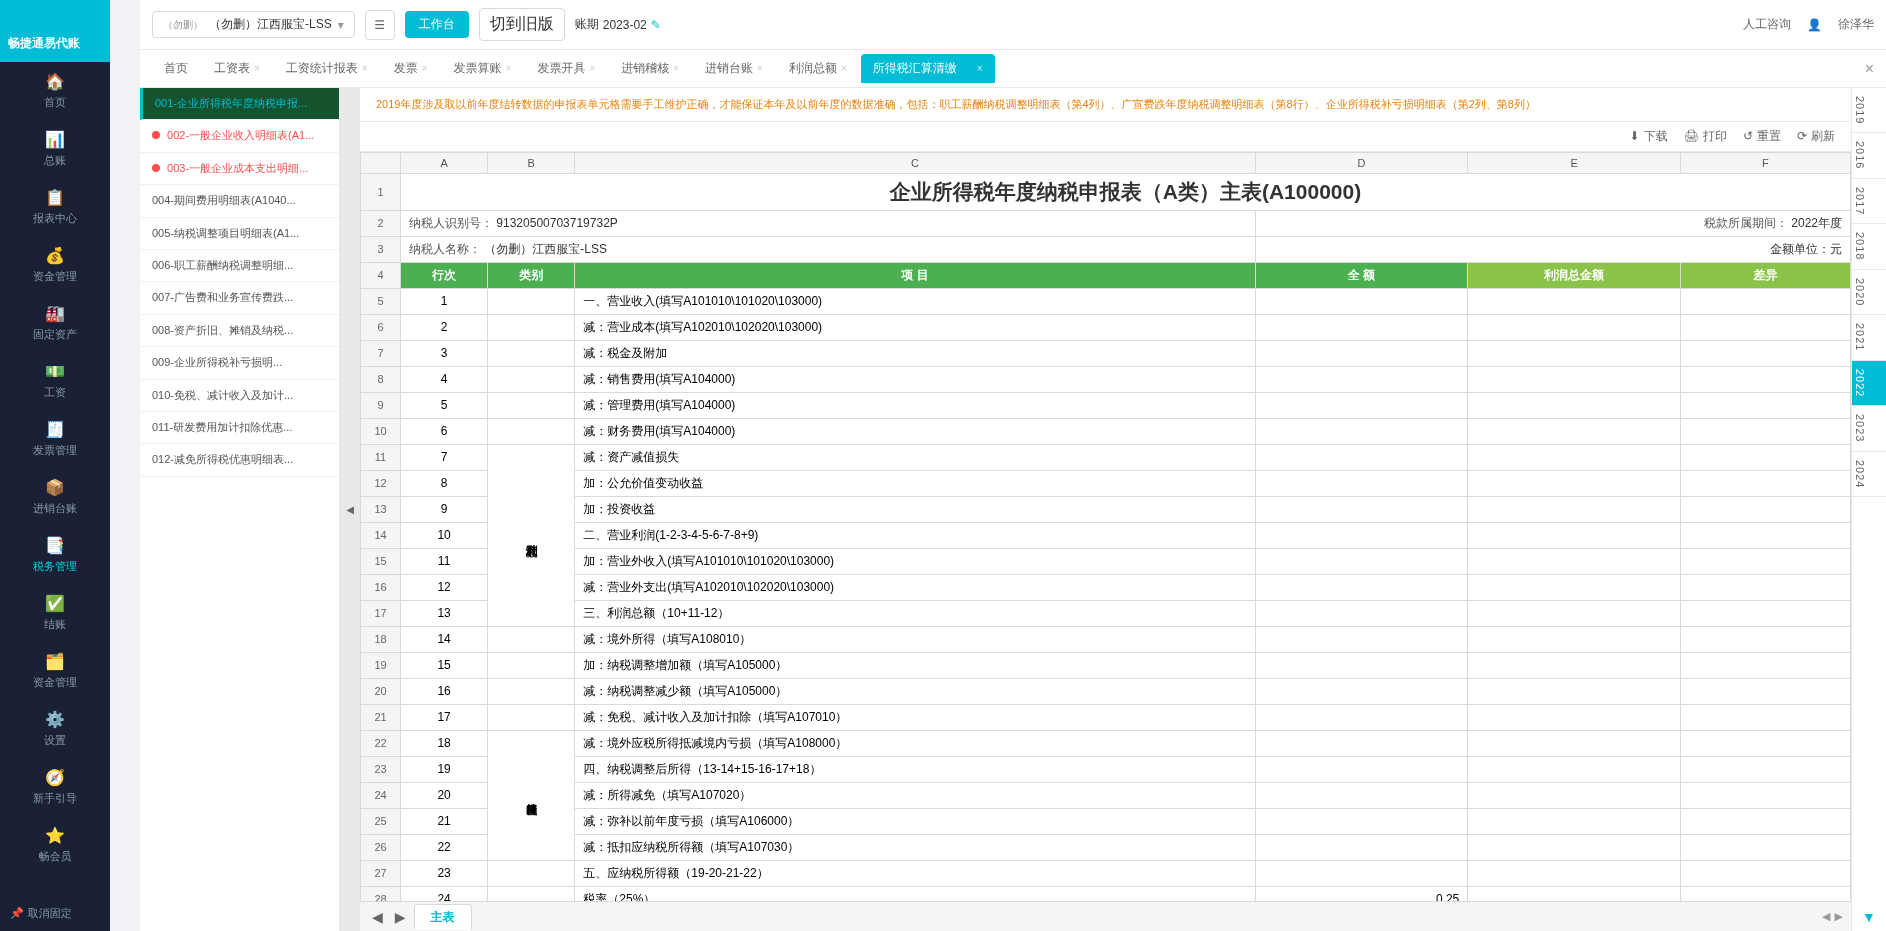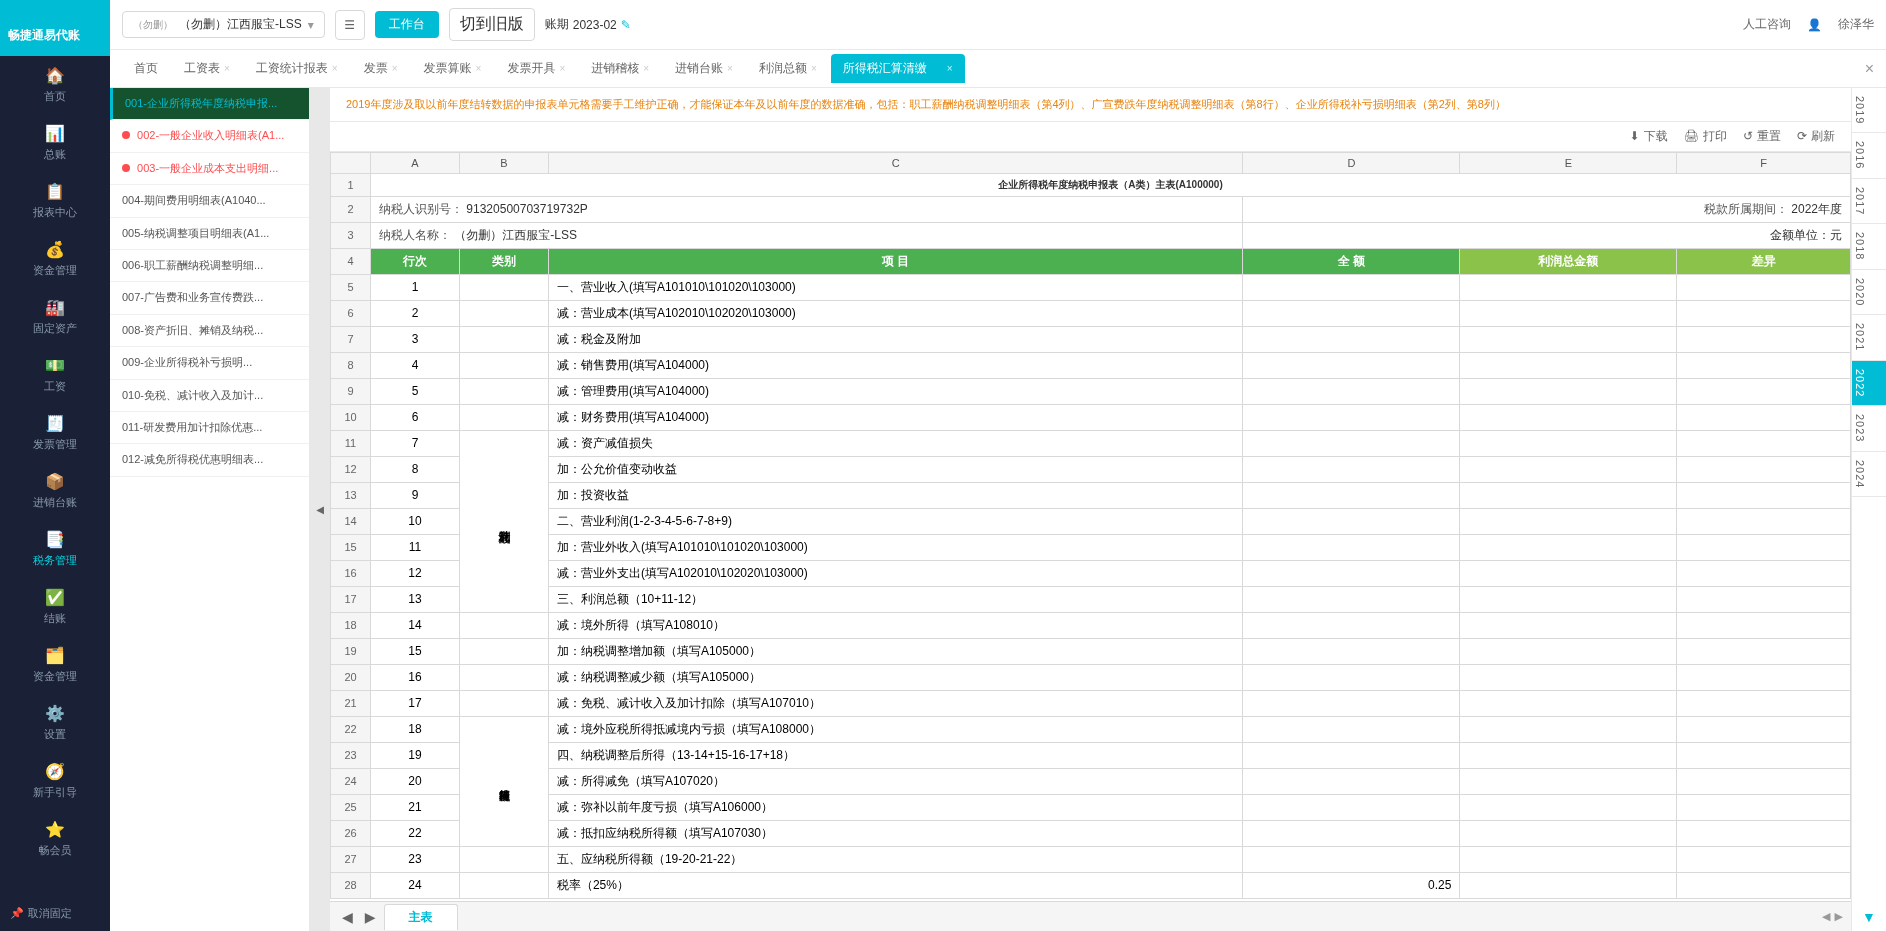--- a/index.html
+++ b/index.html
@@ -1,27 +1,27 @@
 <!DOCTYPE html>
 <html><head>
   <meta charset="utf-8">
   <style>
     * { box-sizing: border-box; margin: 0; padding: 0; }
     body { font-family: 'Microsoft YaHei', Arial, sans-serif; font-size: 12px; background: #f0f2f5; display: flex; height: 931px; overflow: hidden; }
 
     
     .sidebar { width: 110px; background: #1a2035; display: flex; flex-direction: column; height: 100%; flex-shrink: 0; }
-    .sidebar-logo { background: #00bcd4; padding: 28px 8px; display: flex; align-items: flex-start; gap: 6px; height: 34px; }
+    .sidebar-logo { background: #00bcd4; padding: 10px 8px; display: flex; align-items: flex-end; gap: 6px; height: 62px; }
     .sidebar-item { display: flex; flex-direction: column; align-items: center; padding: 10px 4px; color: #8899aa; cursor: pointer; font-size: 11px; gap: 4px; }
     .sidebar-item.active { color: #00d4e0; }
     .sidebar-icon { font-size: 16px; }
     .sidebar-bottom { margin-top: auto; padding: 10px; color: #8899aa; font-size: 11px; display: flex; align-items: center; gap: 4px; cursor: pointer; }
 
     
-    .main { flex: 1; display: flex; flex-direction: column; height: 100%; overflow: hidden; }
+    .main { flex: 1; display: flex; flex-direction: column; height: 100%; overflow: hidden; margin-left: 30px; }
 
     
     .topbar { background: white; height: 50px; display: flex; align-items: center; padding: 0 12px; gap: 10px; border-bottom: 1px solid #e8e8e8; flex-shrink: 0; }
     .company-selector { display: flex; align-items: center; gap: 6px; border: 1px solid #d9d9d9; border-radius: 4px; padding: 4px 10px; cursor: pointer; font-size: 12px; color: #333; }
     .company-selector .arrow { color: #999; }
     .topbar-icon-btn { width: 30px; height: 30px; display: flex; align-items: center; justify-content: center; border: 1px solid #d9d9d9; border-radius: 4px; cursor: pointer; color: #666; }
     .btn-workbench { background: #00bcd4; color: white; border: none; border-radius: 4px; padding: 5px 14px; cursor: pointer; font-size: 12px; }
     .btn-switch { background: white; color: #333; border: 1px solid #d9d9d9; border-radius: 4px; padding: 5px 10px; cursor: pointer; font-size: 16px; }
     .period-label { color: #333; font-size: 12px; display: flex; align-items: center; gap: 4px; }
     .topbar-right { margin-left: auto; display: flex; align-items: center; gap: 16px; color: #666; font-size: 12px; }
@@ -54,32 +54,32 @@
     
     .table-toolbar { background: white; padding: 6px 16px; display: flex; align-items: center; gap: 16px; border-bottom: 1px solid #e8e8e8; flex-shrink: 0; justify-content: flex-end; }
     .toolbar-btn { display: flex; align-items: center; gap: 4px; color: #666; cursor: pointer; font-size: 12px; }
 
     
     .spreadsheet-area { flex: 1; overflow: auto; background: white; margin: 0; }
     .spreadsheet-area table { border-collapse: collapse; font-size: 12px; width: 100%; }
     .spreadsheet-area th, .spreadsheet-area td { border: 1px solid #d9d9d9; padding: 4px 8px; white-space: nowrap; }
     .col-header { background: #f5f5f5; color: #555; text-align: center; font-weight: normal; font-size: 11px; min-width: 40px; }
     .row-num { background: #f5f5f5; text-align: center; color: #666; font-size: 11px; min-width: 30px; }
-    .title-cell { text-align: center; font-size: 10px; font-weight: bold; color: #333; padding: 12px; }
+    .title-cell { text-align: center; font-size: 21px; font-weight: bold; color: #333; padding: 12px; }
     .info-label { color: #555; }
     .info-value { color: #333; }
     .green-header { background: #4caf50; color: white; text-align: center; font-weight: bold; }
     .yellow-header { background: #8bc34a; color: white; text-align: center; font-weight: bold; }
     .content-cell { text-align: left; }
     .center-cell { text-align: center; }
     .num-cell { text-align: right; }
 
     
     .sheet-tabs { height: 30px; background: #f5f5f5; border-top: 1px solid #d9d9d9; display: flex; align-items: center; padding: 0 8px; gap: 4px; flex-shrink: 0; }
-    .sheet-tab { padding: 4px 24px; background: white; border: 1px solid #d9d9d9; border-bottom: none; border-radius: 3px 3px 0 0; font-size: 12px; cursor: pointer; color: #333; text-align: right; }
+    .sheet-tab { padding: 4px 16px; background: white; border: 1px solid #d9d9d9; border-bottom: none; border-radius: 3px 3px 0 0; font-size: 12px; cursor: pointer; color: #333; text-align: right; }
     .sheet-tab.active { background: white; border-bottom-color: white; color: #00bcd4; font-weight: bold; }
     .sheet-nav { color: #666; cursor: pointer; font-size: 14px; padding: 2px 4px; }
 
     
     .right-year-panel { width: 35px; background: white; border-left: 1px solid #e8e8e8; display: flex; flex-direction: column; align-items: center; font-size: 11px; gap: 0; flex-shrink: 0; overflow: hidden; }
     .year-item { width: 100%; text-align: center; padding: 8px 2px; cursor: pointer; color: #666; writing-mode: vertical-lr; letter-spacing: 1px; border-bottom: 1px solid #e8e8e8; }
     .year-item.active { background: #00bcd4; color: white; }
     .expand-arrow { color: #00bcd4; font-size: 14px; margin-top: auto; padding: 6px; cursor: pointer; }
   </style>
 </head>

